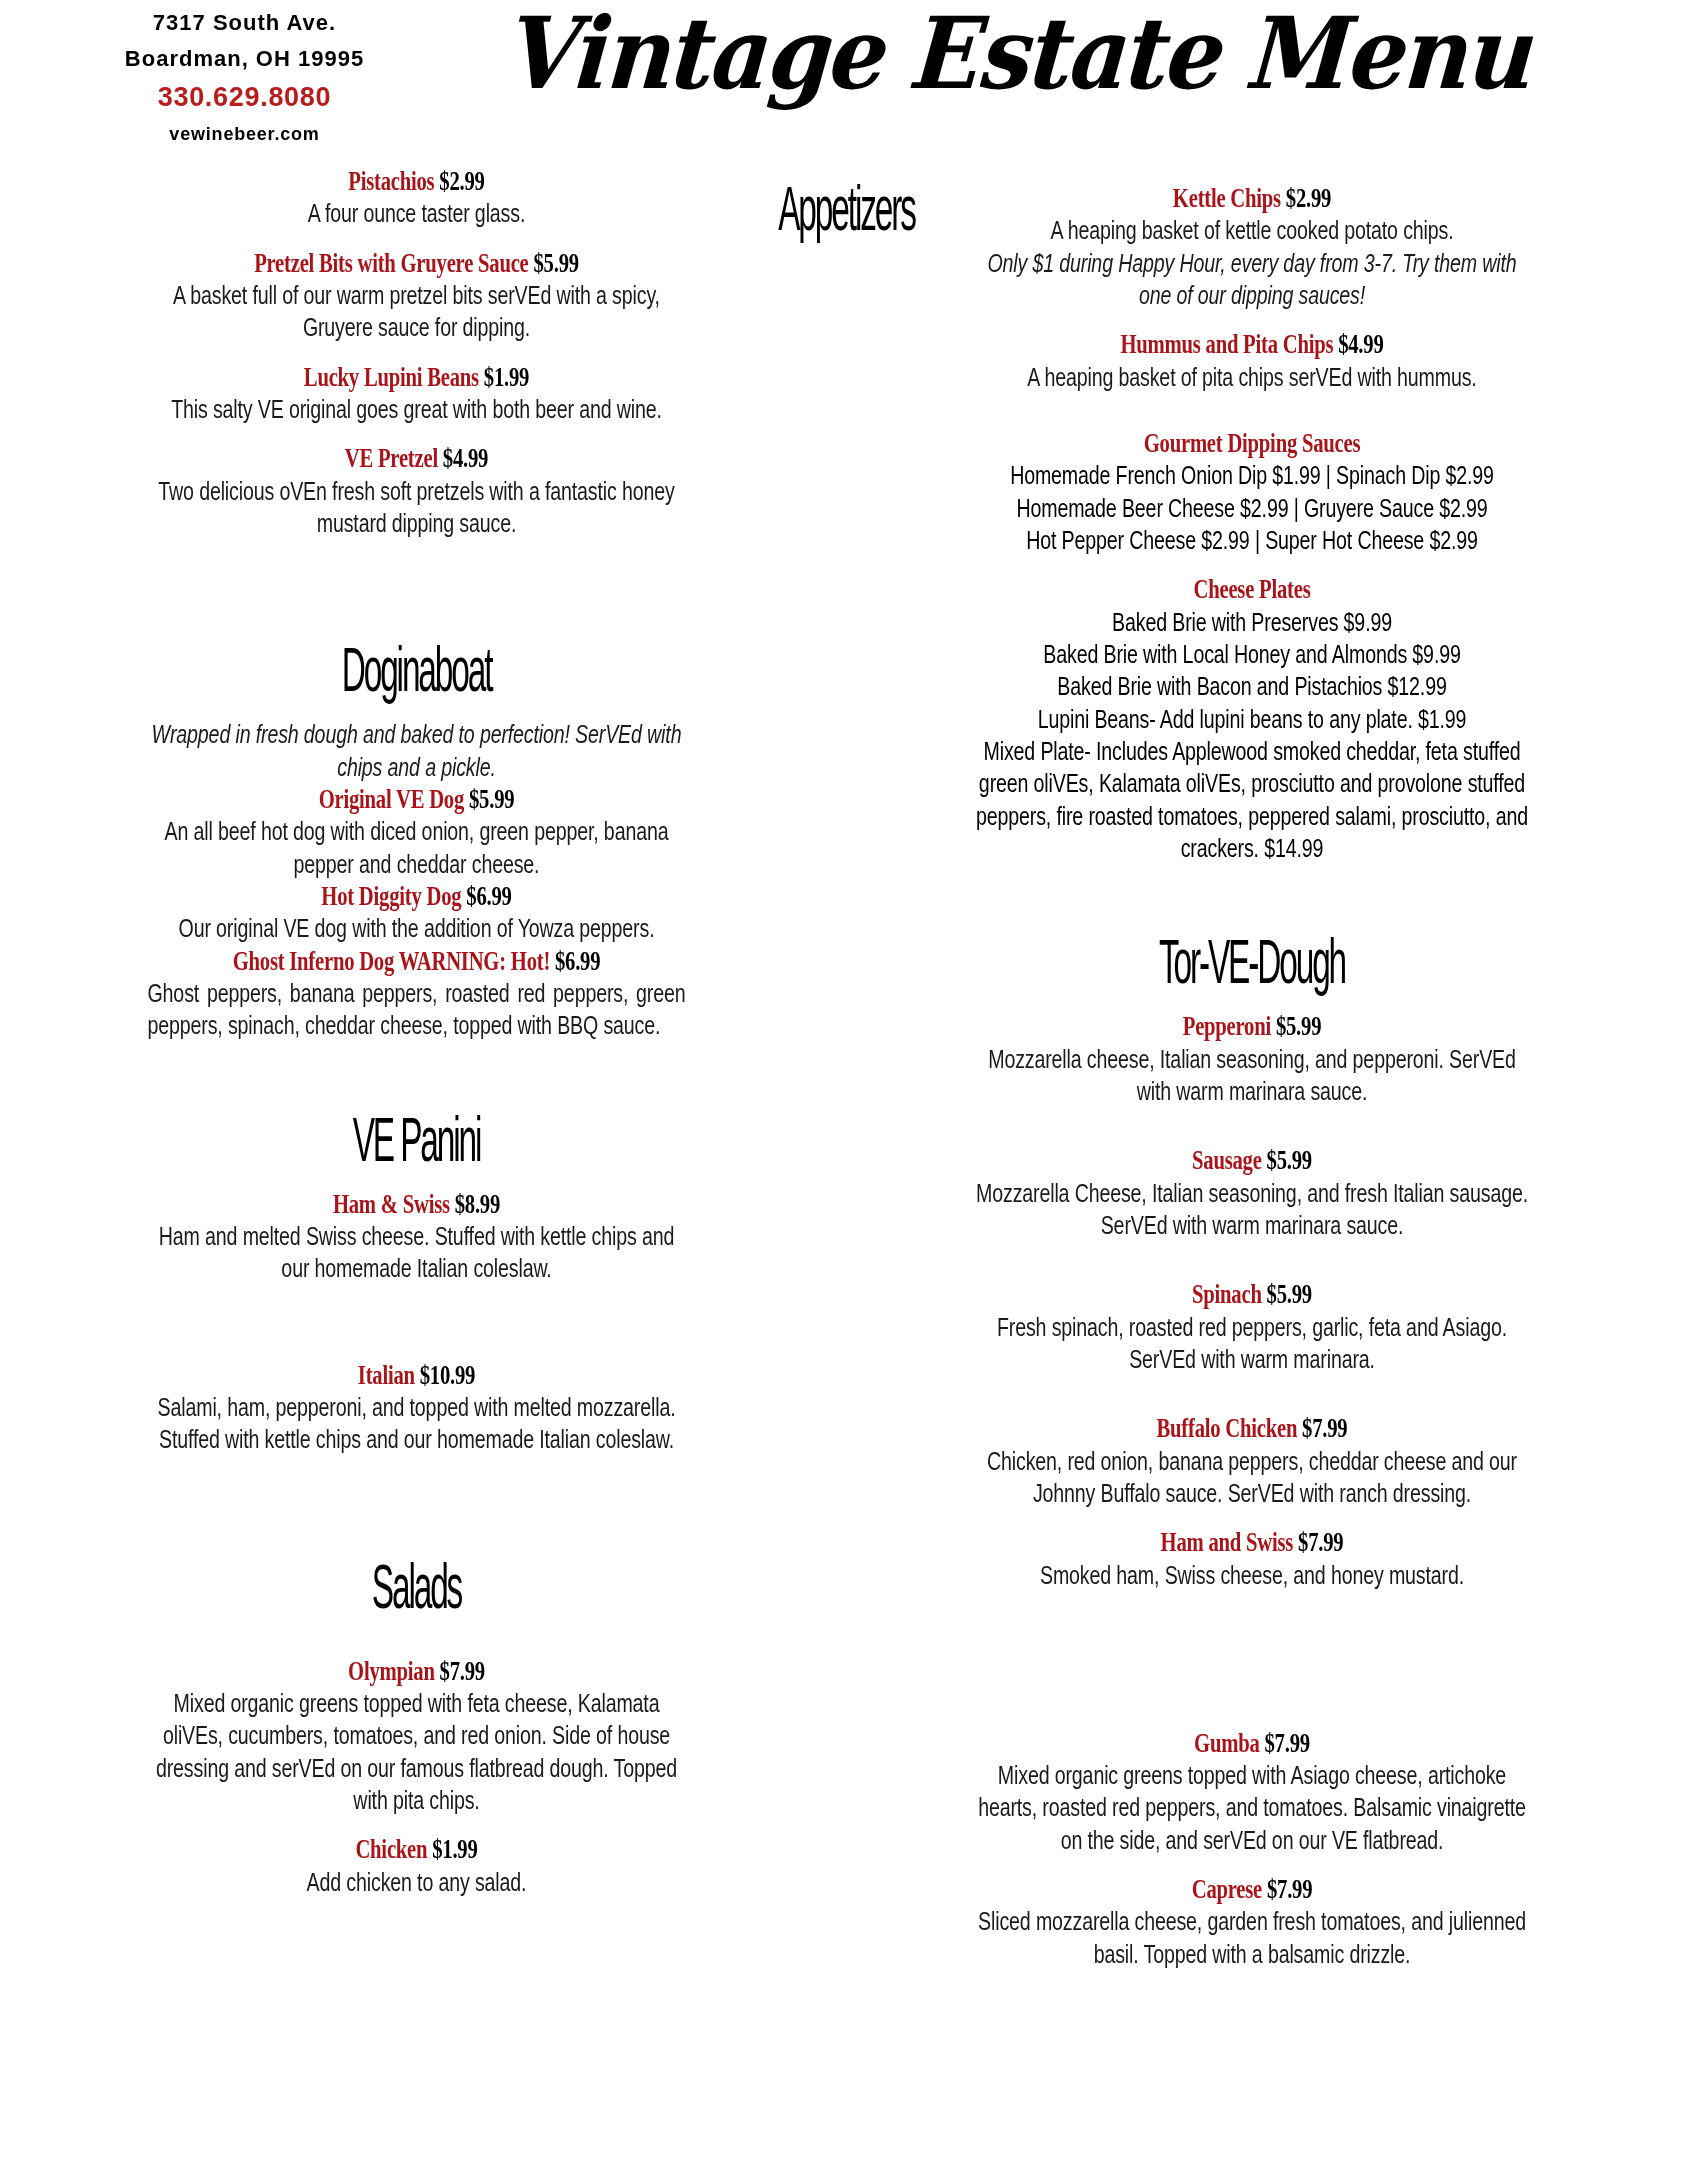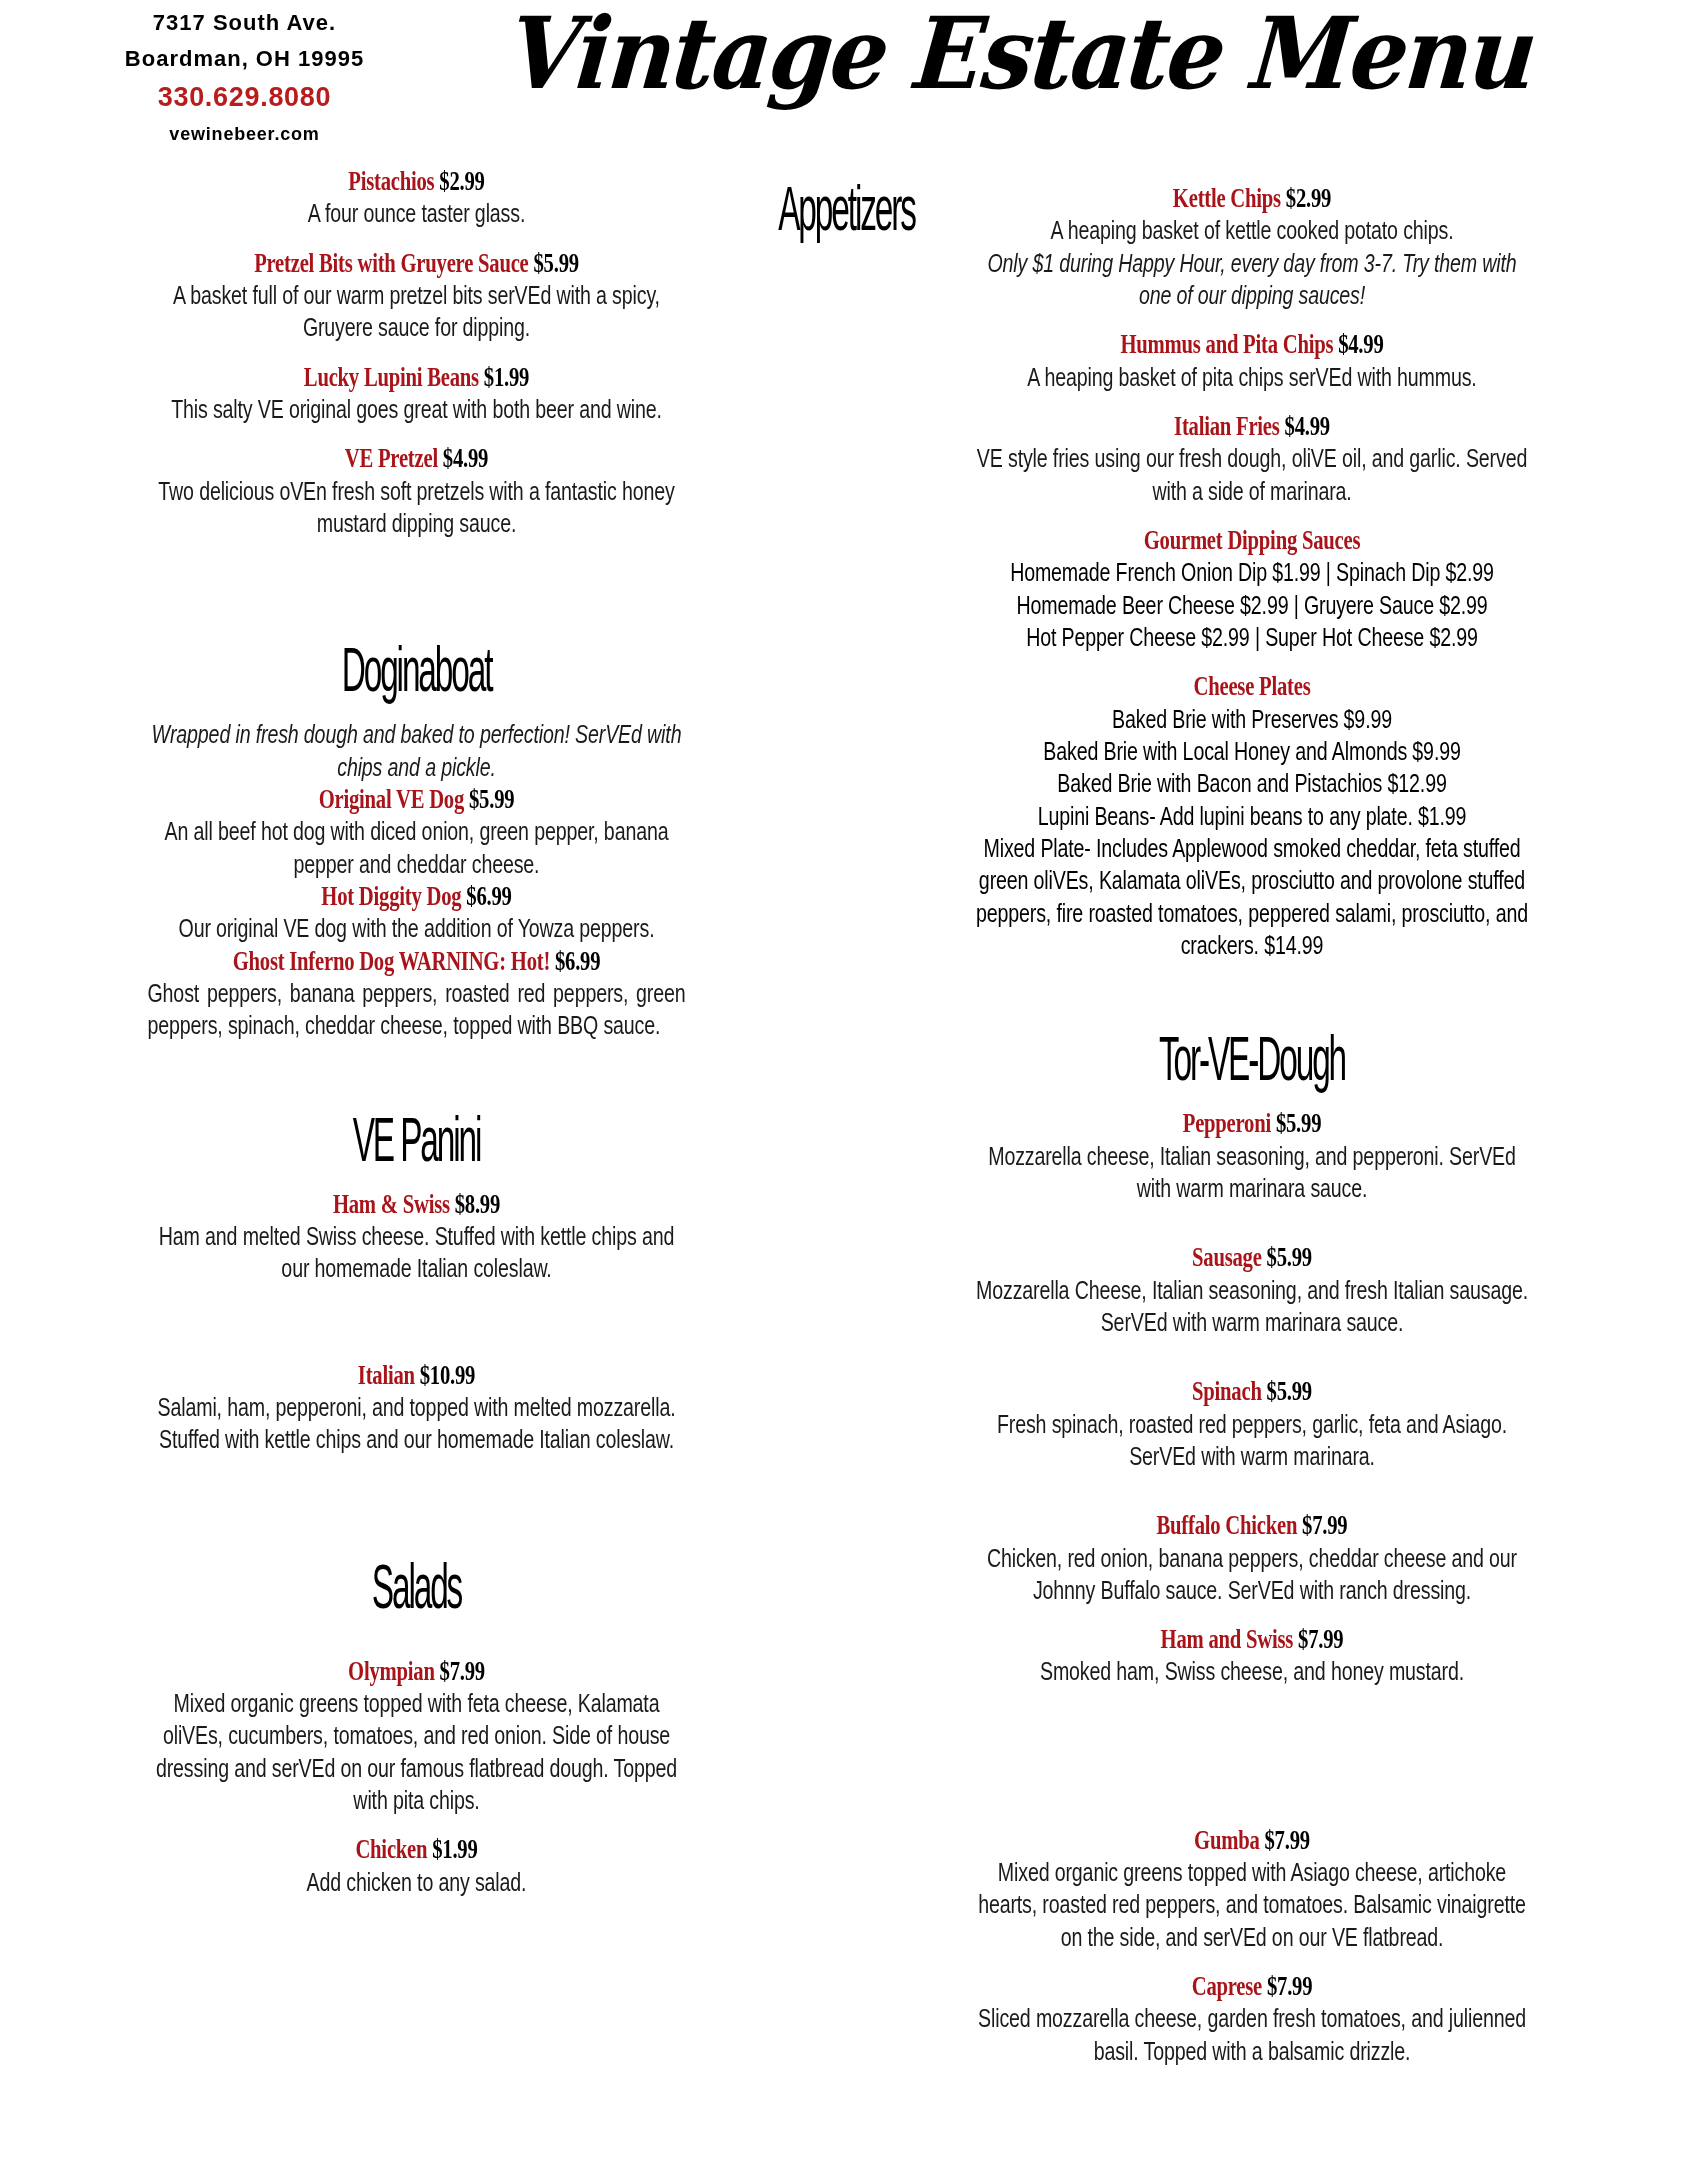--- a/index.html
+++ b/index.html
@@ -245,24 +245,20 @@
       <div class="item-title"><span class="name">Kettle Chips</span> <span>$2.99</span></div>
       <div class="item-desc">A heaping basket of kettle cooked potato chips.</div>
       <div class="item-desc italic">Only $1 during Happy Hour, every day from 3-7. Try them with one of our dipping sauces!</div>
     </div>
     <div class="spacer-sm"></div>
     <div class="item">
       <div class="item-title"><span class="name">Hummus and Pita Chips</span> <span>$4.99</span></div>
       <div class="item-desc">A heaping basket of pita chips serVEd with hummus.</div>
     </div>
     <div class="spacer-sm"></div>
-    <div class="item">
-      <div class="item-title"><span class="name">Italian Fries</span> <span>$4.99</span></div>
-      <div class="item-desc">VE style fries using our fresh dough, oliVE oil, and garlic. Served with a side of marinara.</div>
-    </div>
 
     <div class="spacer-sm"></div>
 
     <div class="item-title"><span class="name">Gourmet Dipping Sauces</span></div>
     <div class="plain-line">Homemade French Onion Dip $1.99 | Spinach Dip $2.99</div>
     <div class="plain-line">Homemade Beer Cheese $2.99 | Gruyere Sauce $2.99</div>
     <div class="plain-line">Hot Pepper Cheese $2.99 | Super Hot Cheese $2.99</div>
 
     <div class="spacer-sm"></div>
 

